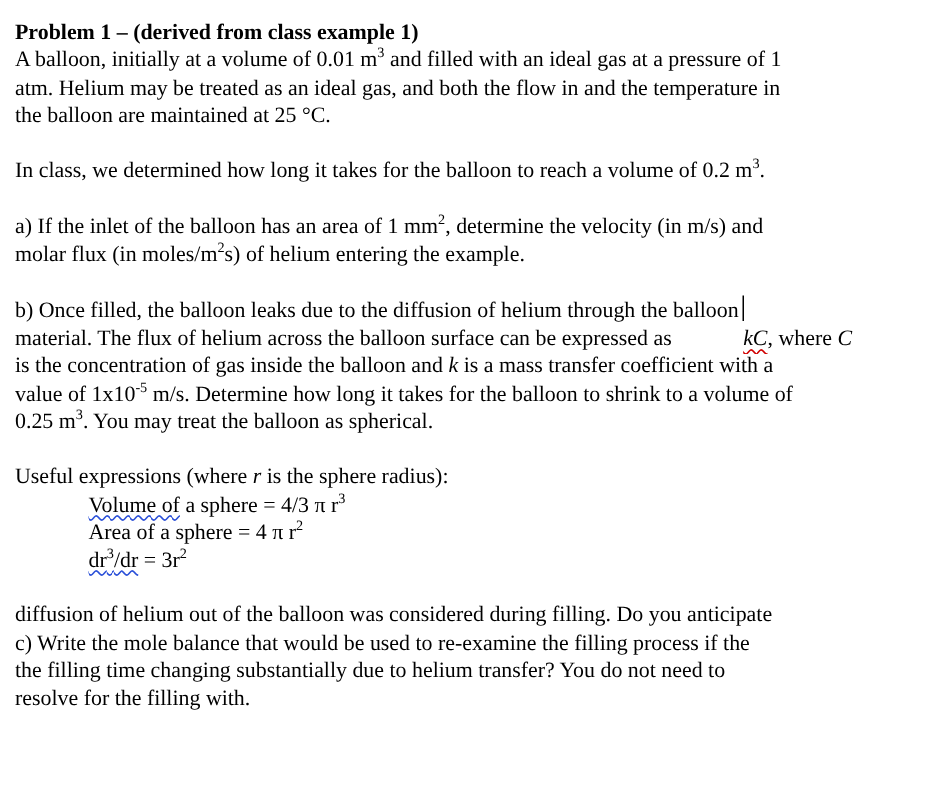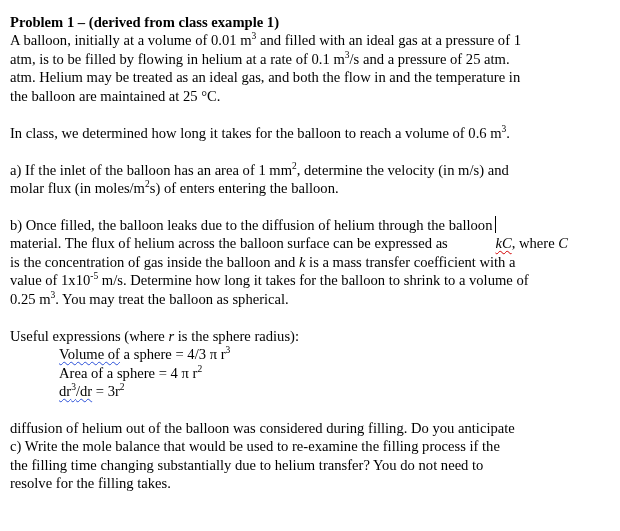--- a/index.html
+++ b/index.html
@@ -72,34 +72,33 @@
   </style>
 </head>
 <body>
 
 <div class="page">
 
   <p class="line title">Problem 1 – (derived from class example 1)</p>
 
   <div>
     <span class="line"><span>A balloon, initially at a volume of 0.01 m</span><sup>3</sup><span> and filled with an ideal gas at a pressure of 1</span></span>
-    <span class="line"><span>atm, is to be filled by flowing in helium at a rate of 0.1 m</span><sup>3</sup><span>/s and a pressure of 25 atm.</span></span>
     <span class="line"><span>atm.  Helium may be treated as an ideal gas, and both the flow in and the temperature in</span></span>
     <span class="line"><span>the balloon are maintained at 25 °C.</span></span>
   </div>
 
   <div class="gap"></div>
 
-  <p class="line"><span>In class, we determined how long it takes for the balloon to reach a volume of 0.6 m</span><sup>3</sup><span>.</span></p>
+  <p class="line"><span>In class, we determined how long it takes for the balloon to reach a volume of 0.2 m</span><sup>3</sup><span>.</span></p>
 
   <div class="gap"></div>
 
   <div>
     <span class="line"><span>a)  If the inlet of the balloon has an area of 1 mm</span><sup>2</sup><span>, determine the velocity (in m/s) and</span></span>
-    <span class="line"><span>molar flux (in moles/m</span><sup>2</sup><span>s) of enters entering the balloon.</span></span>
+    <span class="line"><span>molar flux (in moles/m</span><sup>2</sup><span>s) of helium entering the example.</span></span>
   </div>
 
   <div class="gap"></div>
 
   <div>
     <span class="line"><span>b)  Once filled, the balloon leaks due to the diffusion of helium through the balloon</span><span class="cursor"></span></span>
     <span class="line"><span>material.  The flux of helium across the balloon surface can be expressed as </span><span class="it spell">kC</span><span>, where </span><span class="it">C</span></span>
     <span class="line"><span>is the concentration of gas inside the balloon and </span><span class="it">k</span><span> is a mass transfer coefficient with a</span></span>
     <span class="line"><span>value of 1x10</span><sup>-5</sup><span> m/s.  Determine how long it takes for the balloon to shrink to a volume of</span></span>
     <span class="line"><span>0.25 m</span><sup>3</sup><span>.  You may treat the balloon as spherical.</span></span>
@@ -113,16 +112,16 @@
     <span class="line indent"><span>Area of a sphere = 4 π r</span><sup>2</sup></span>
     <span class="line indent"><span class="grammar"><span>dr</span><sup>3</sup><span>/dr</span></span><span> = 3r</span><sup>2</sup></span>
   </div>
 
   <div class="gap"></div>
 
   <div>
     <span class="line">diffusion of helium out of the balloon was considered during filling.  Do you anticipate</span>
     <span class="line">c)  Write the mole balance that would be used to re-examine the filling process if the</span>
     <span class="line">the filling time changing substantially due to helium transfer?  You do not need to</span>
-    <span class="line">resolve for the filling takes.</span>
+    <span class="line">resolve for the filling with.</span>
   </div>
 
 </div>
 
 </body></html>

